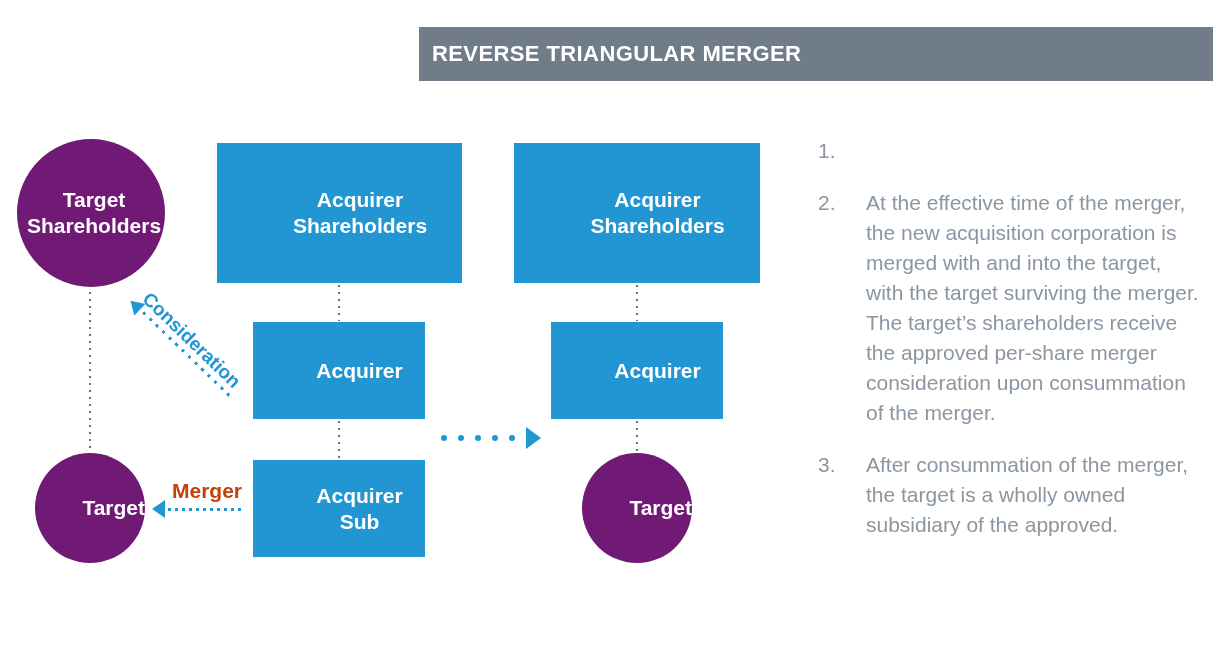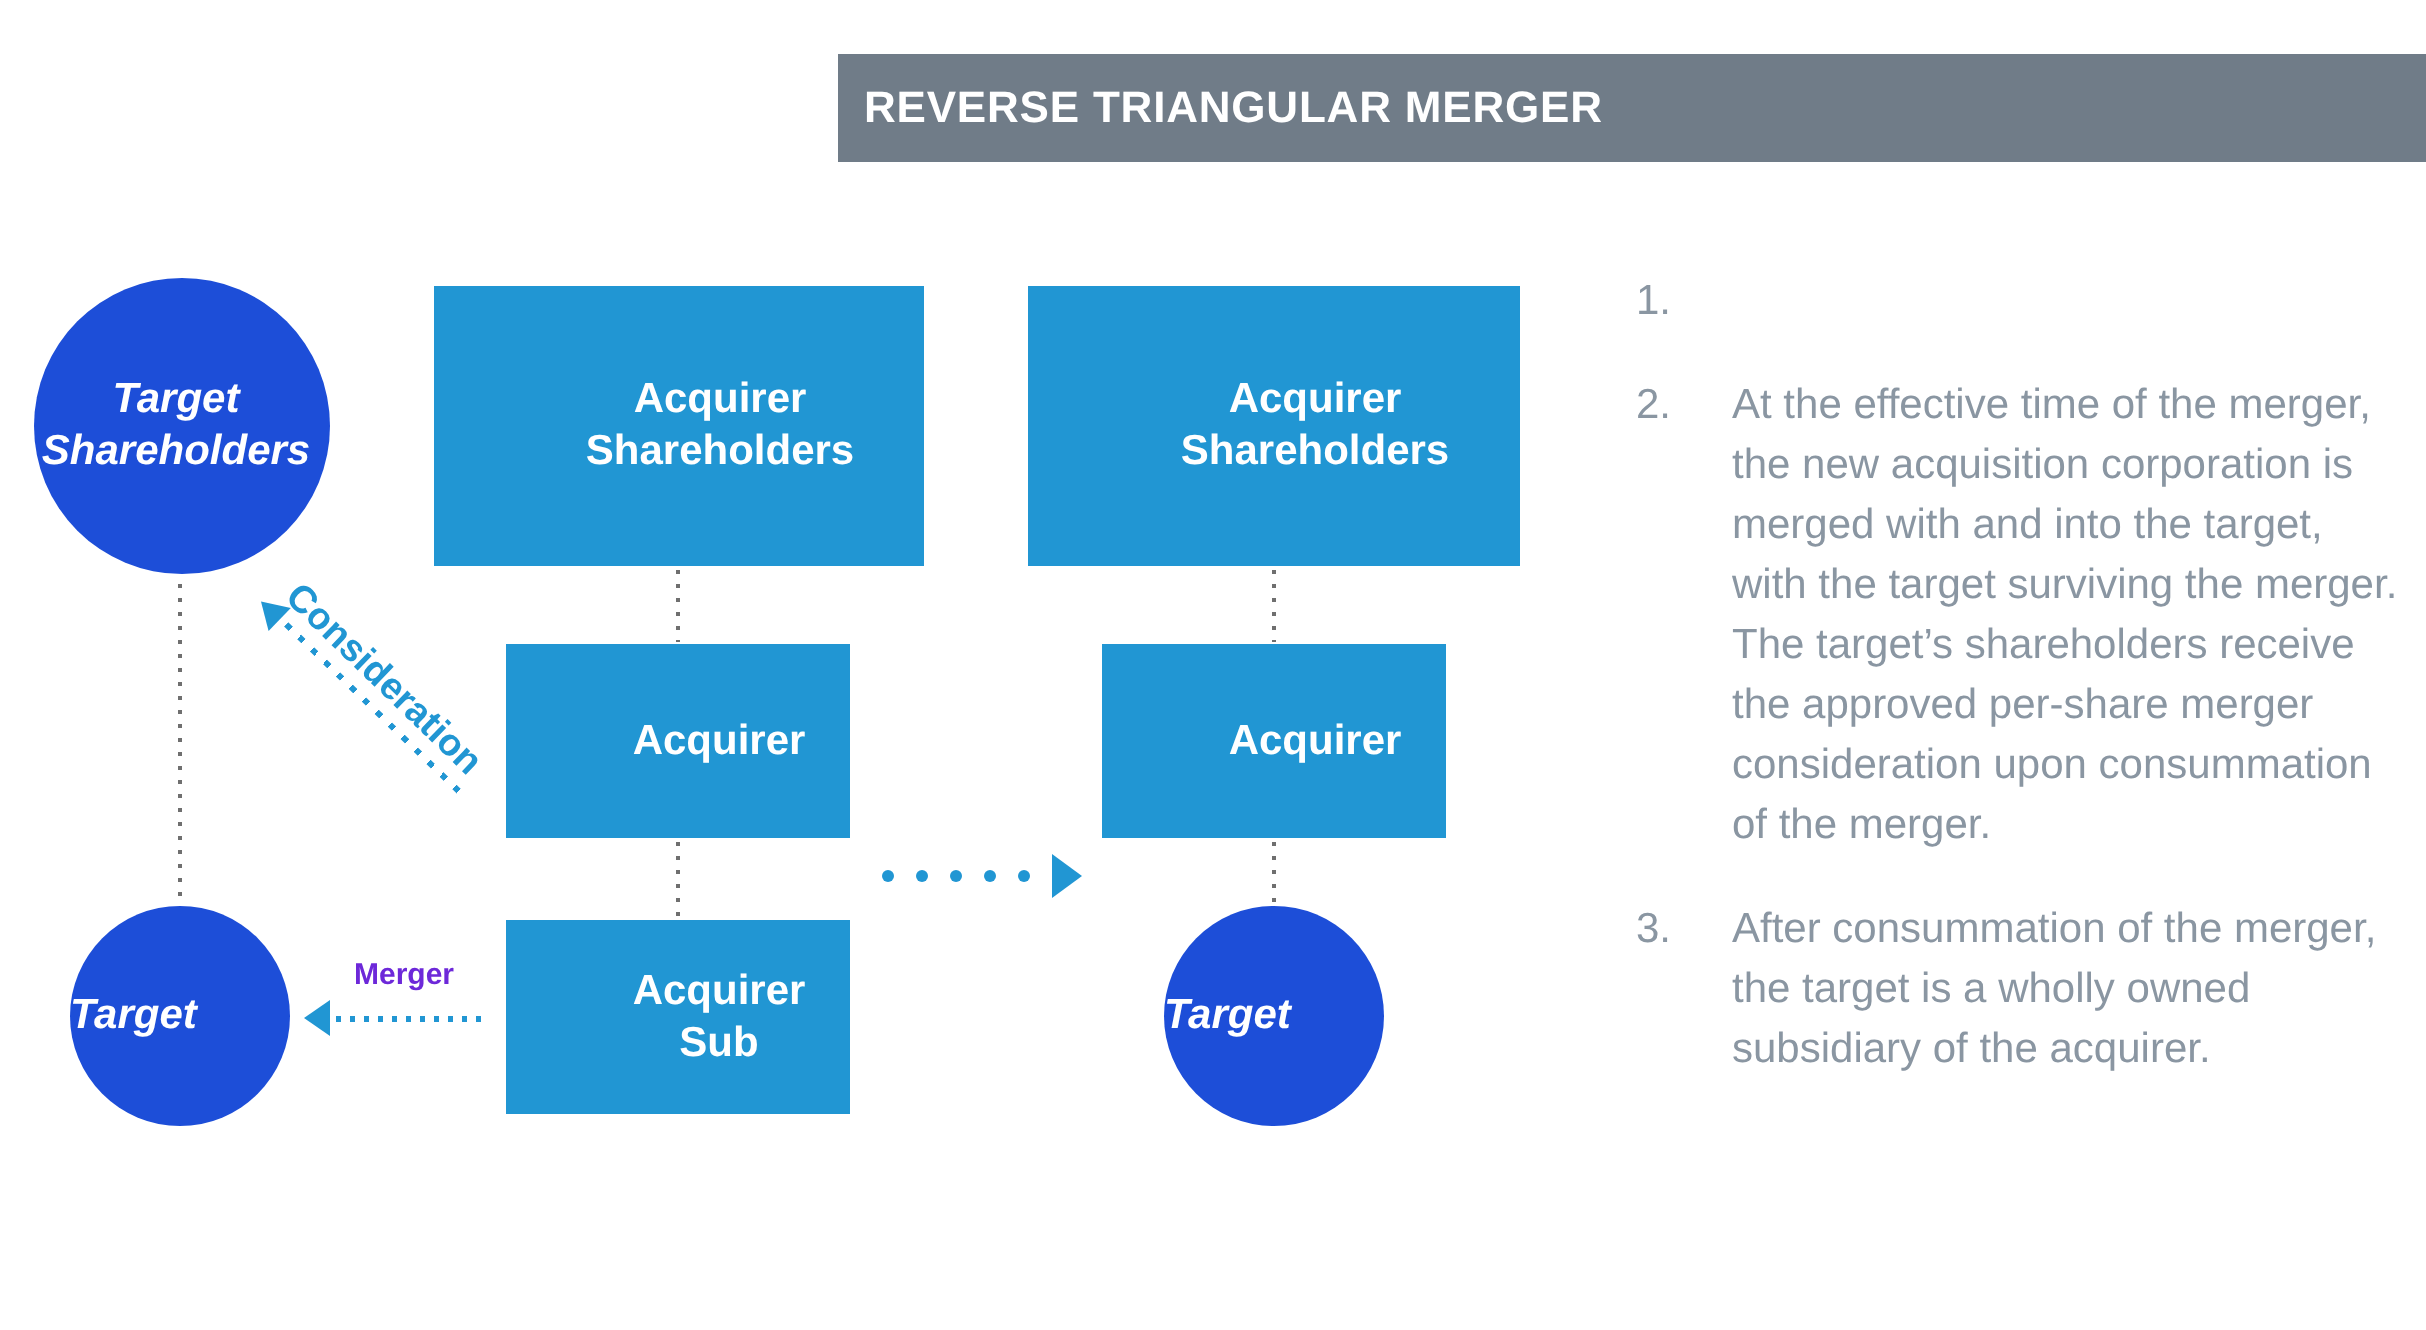--- a/index.html
+++ b/index.html
@@ -26,25 +26,24 @@
   .title-bar span {
     color: #ffffff;
     font-size: 22px;
     font-weight: bold;
     letter-spacing: 0.4px;
   }
 
   
   .circle {
     position: absolute;
-    background: #1d4ed8;
+    background: #701a75;
     border-radius: 50%;
-    display: flex; align-items: center; justify-content: flex-start;
-    text-align: center;
-    font-style: italic;
+    display: flex; align-items: center; justify-content: flex-end;
+    text-align: center;
   }
   .circle span, .box span {
     color: #ffffff;
     font-size: 21px;
     font-weight: bold;
     line-height: 26px;
     text-align: center;
   }
   .box {
     position: absolute;
@@ -131,22 +130,22 @@
     position: absolute;
     left: 16px; top: 7.5px;
     width: 77px; height: 3px;
     background: repeating-linear-gradient(to right, #2196D3 0 2.5px, transparent 2.5px 7px);
   }
   .merger-label {
     position: absolute;
     left: 172px; top: 479px;
     width: 60px;
     text-align: center;
-    color: #6d28d9;
-    font-size: 15px;
+    color: #c2410c;
+    font-size: 21px;
     font-weight: bold;
   }
 
   
   .transition-arrow {
     position: absolute;
     left: 441px; top: 427px;
     height: 22px;
     display: flex; align-items: center;
   }
@@ -255,17 +254,17 @@
   <div class="steps">
     <div class="step">
       <div class="num">1.</div>
     </div>
     <div class="step">
       <div class="num">2.</div>
       <div class="txt">At the effective time of the merger, the new acquisition corporation is merged with and into the target, with the target surviving the merger. The target’s shareholders receive the approved per-share merger consideration upon consummation of the merger.</div>
     </div>
     <div class="step">
       <div class="num">3.</div>
-      <div class="txt">After consummation of the merger, the target is a wholly owned subsidiary of the acquirer.</div>
+      <div class="txt">After consummation of the merger, the target is a wholly owned subsidiary of the approved.</div>
     </div>
   </div>
 
 </div>
 
 </body></html>

